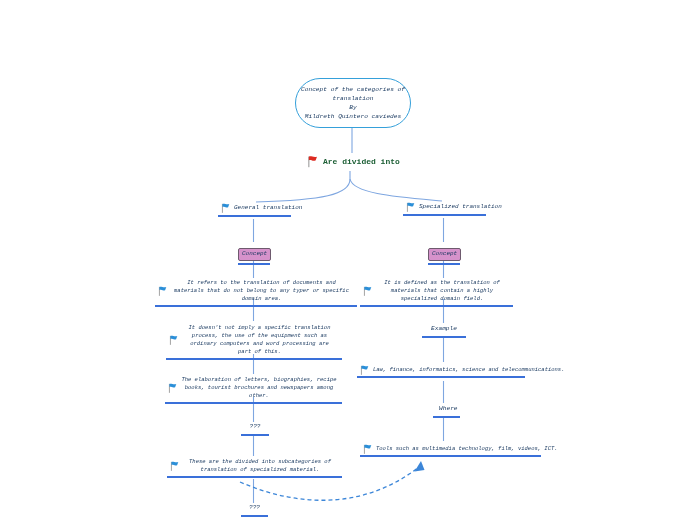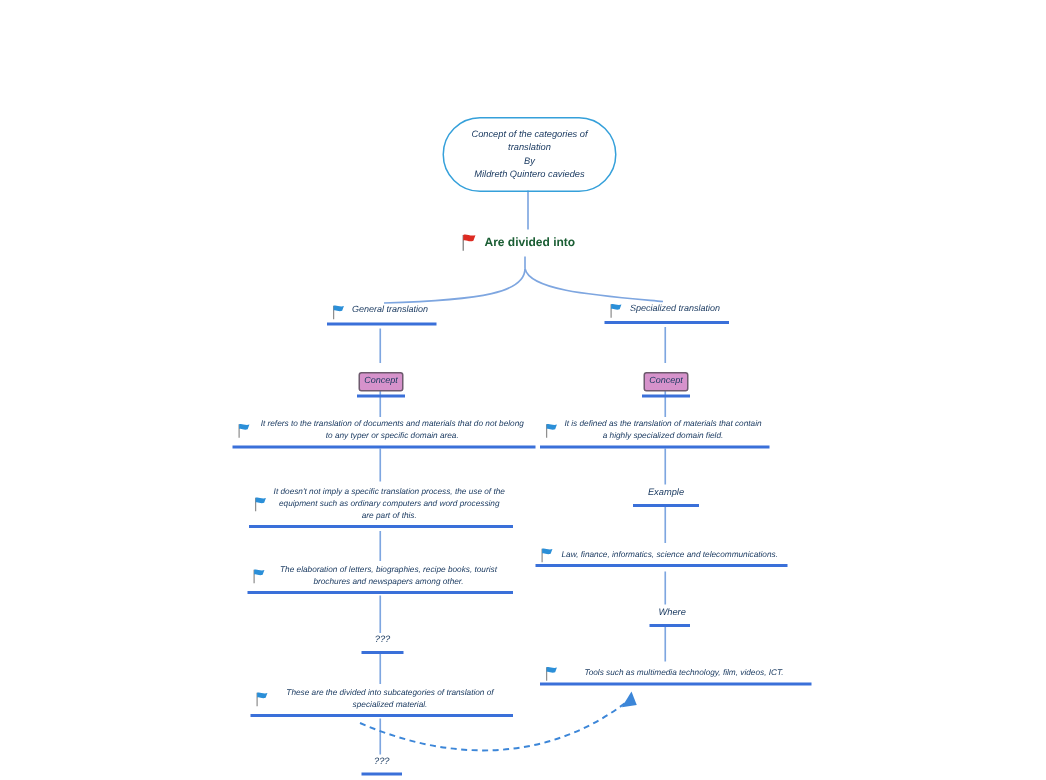--- a/index.html
+++ b/index.html
@@ -1,18 +1,18 @@
 <!DOCTYPE html>
 <html style="--background: #ffffff; --connector-blue: #7ea6e0; --underline-blue: #3a70d9; --node-text-navy: #17375e; --divider-green: #1b5e34; --root-border-blue: #35a0da; --concept-pink: #d692cb; --flag-blue: #2b8fd8; --flag-red: #dd2b22; --dashed-link-blue: #3c86d8;"><head>
 <meta charset="utf-8">
 <style>
   html,body{margin:0;padding:0;background:#fff;}
   #canvas{
     position:relative;width:623px;height:520px;background:var(--background,#fff);
-    font-family:Liberation Sans, sans-serif;overflow:hidden;
+    font-family:Liberation Mono, monospace;overflow:hidden;
   }
   .links{position:absolute;left:0;top:0;z-index:1;}
   .links path{fill:none;stroke:var(--connector-blue,#7ea6e0);stroke-width:1.1;}
   .links path.dash{stroke:var(--dashed-link-blue,#3c86d8);stroke-dasharray:4 3;stroke-width:1.3;}
   .links path.arrow{fill:var(--dashed-link-blue,#3c86d8);stroke:none;}
 
   .node{
     position:absolute;z-index:2;box-sizing:border-box;text-align:center;
     color:var(--node-text-navy,#17375e);font-style:italic;
     border-bottom:2px solid var(--underline-blue,#3a70d9);

